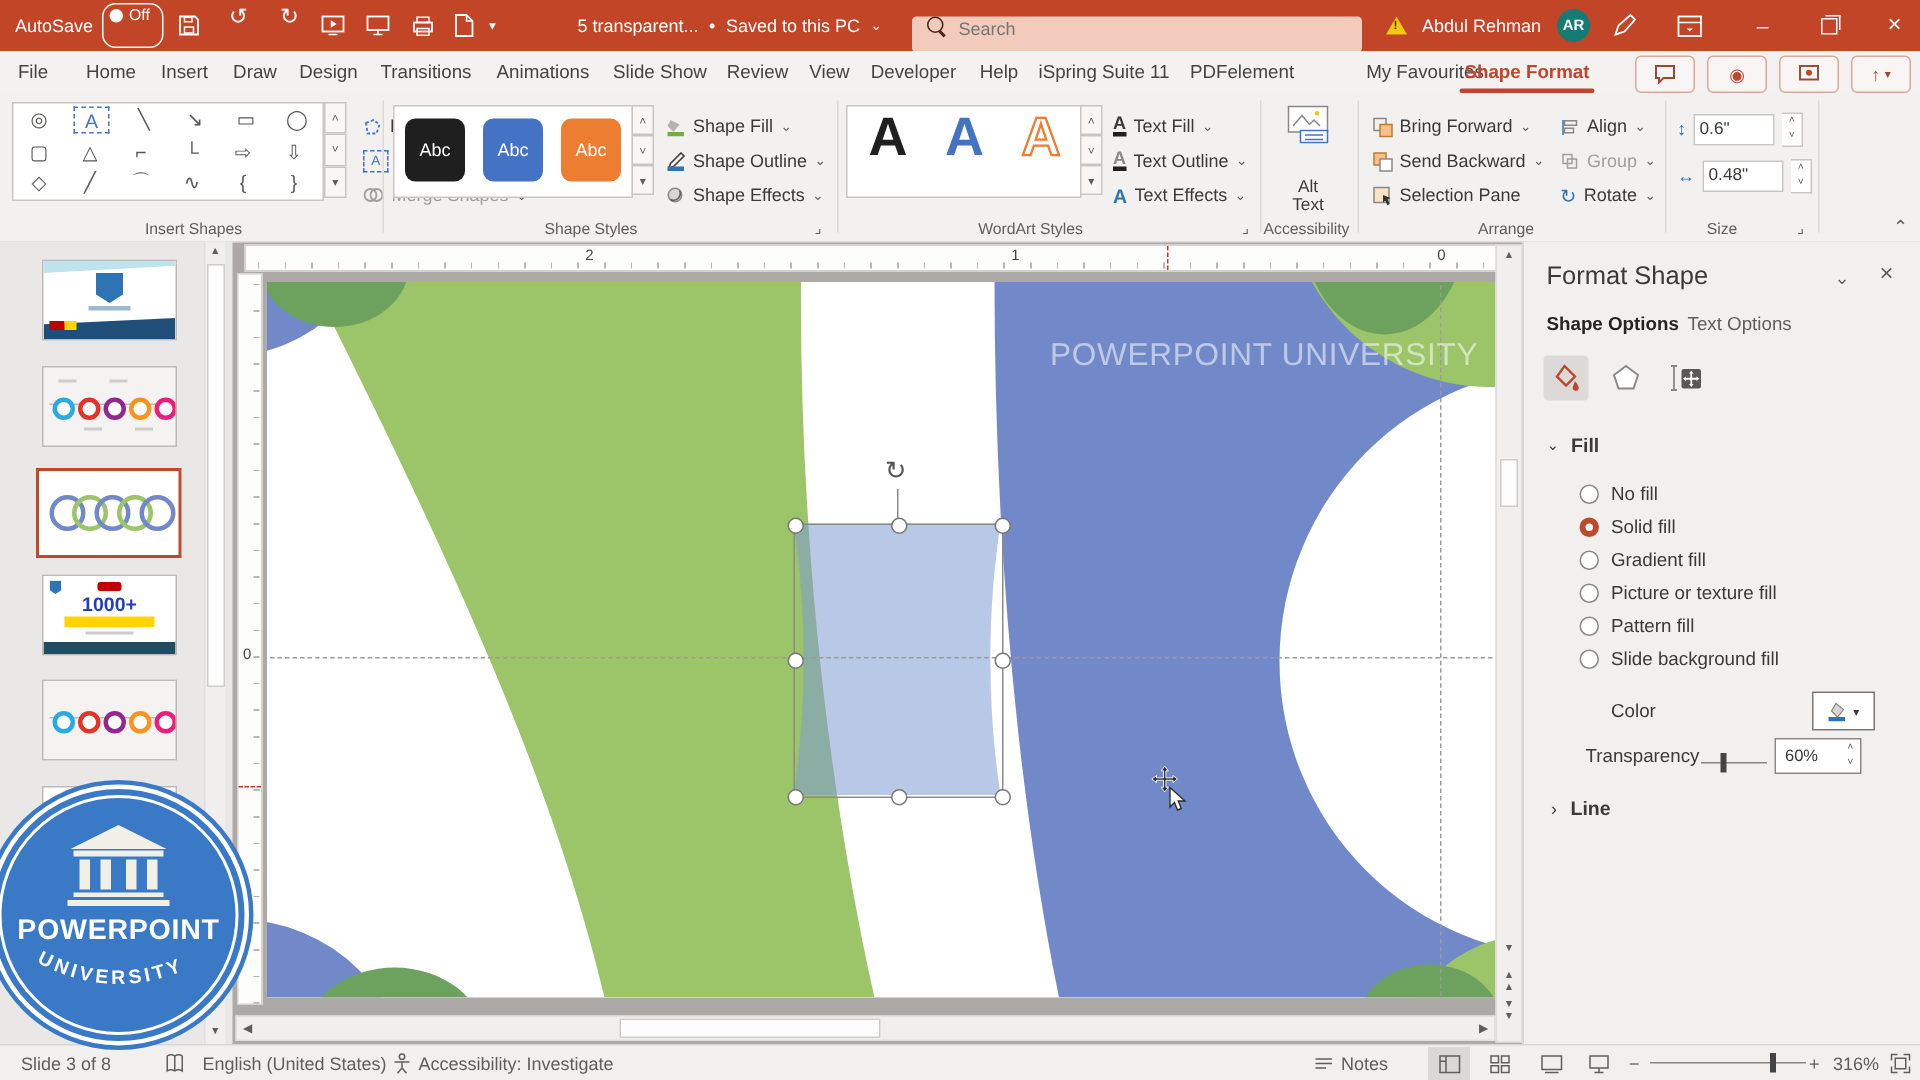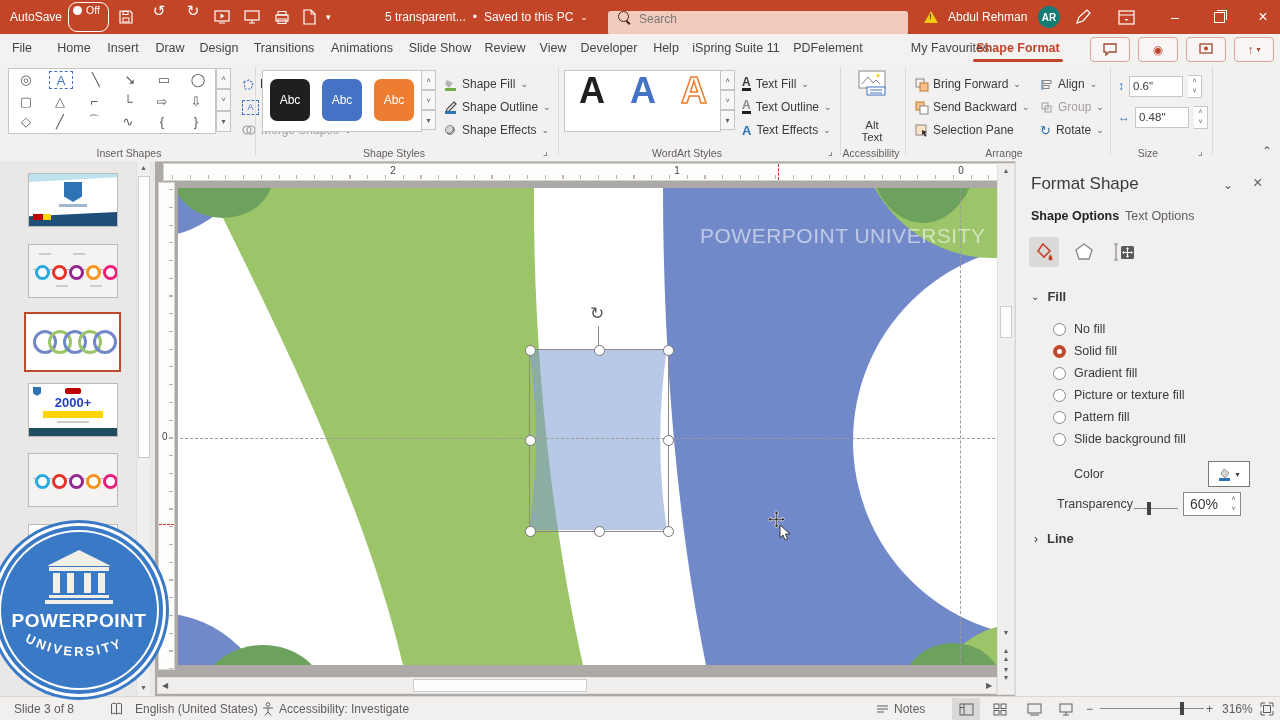--- a/index.html
+++ b/index.html
@@ -464,21 +464,21 @@
       <div class="ring" style="left:7px;top:16px;width:18px;height:18px;border:3px solid #7189C8"></div>
       <div class="ring" style="left:22px;top:16px;width:18px;height:18px;border:3px solid #9CC468"></div>
       <div class="ring" style="left:37px;top:16px;width:18px;height:18px;border:3px solid #7189C8"></div>
       <div class="ring" style="left:52px;top:16px;width:18px;height:18px;border:3px solid #9CC468"></div>
       <div class="ring" style="left:67px;top:16px;width:18px;height:18px;border:3px solid #7189C8"></div>
     </div>
     <span class="snum" style="top:225px">4</span>
     <span class="sstar" style="top:243px">☆</span>
     <div class="sthumb" style="top:222px">
       <div class="abs" style="left:36px;top:4px;width:16px;height:6px;background:#C00000;border-radius:2px"></div>
-      <div class="abs" style="left:0;top:11px;width:88px;text-align:center;font-size:13px;font-weight:bold;color:#1F3FBF">2000+</div>
+      <div class="abs" style="left:0;top:11px;width:88px;text-align:center;font-size:13px;font-weight:bold;color:#1F3FBF">1000+</div>
       <div class="abs" style="left:14px;top:27px;width:60px;height:7px;background:#FFD400"></div>
       <div class="abs" style="left:28px;top:37px;width:32px;height:2px;background:#CCC"></div>
       <div class="abs" style="left:0;top:44px;width:88px;height:8px;background:#1F4E63"></div>
       <div class="abs" style="left:4px;top:3px;width:8px;height:9px;background:#2E74B5;clip-path:polygon(0 0,100% 0,100% 70%,50% 100%,0 70%)"></div>
     </div>
     <span class="snum" style="top:295px">5</span>
     <div class="sthumb" style="top:292px;background:#F4F3F2">
       <div class="abs" style="left:4px;top:24px;width:80px;height:1px;background:#BBB"></div>
       <div class="tl-dot" style="left:6px;border:3px solid #29ABE2"></div>
       <div class="tl-dot" style="left:23px;border:3px solid #E6332A"></div>
@@ -625,21 +625,21 @@
       <span style="display:inline-block;width:13px;height:13px;position:relative"><svg width="13" height="13" viewBox="0 0 13 13">
             <path d="M6 1l5 4-4 5-4-4z" fill="#D8D6D4" stroke="#8A8886" stroke-width="0.8"></path>
             <rect x="1" y="10" width="11" height="3" fill="#2E74B5"></rect>
           </svg></span>
       <span style="font-size:8px;color:#3B3A39">▾</span>
     </div>
     <span class="fopt" style="left:41px;top:336px">Transparency</span>
     <div class="ztrack" style="left:118px;top:347px;width:44px"></div>
     <div class="zthumb" style="left:131px;top:341px"></div>
     <div class="abs" style="left:167px;top:331px;width:56px;height:22px;background:#fff;border:1px solid #8A8886;display:flex;align-items:center">
-      <span style="flex:1;padding-left:6px;font-size:14px">60%</span>
+      <span style="flex:1;padding-left:6px;font-size:11px">60%</span>
       <span class="spincol" style="border:none;height:20px">
           <span>˄</span>
           <span>˅</span>
         </span>
     </div>
     <div class="abs" style="left:18px;top:370px;display:flex;gap:9px;align-items:center">
       <span style="font-size:12px;color:#3B3A39">›</span>
       <span style="font-weight:bold;font-size:13px">Line</span>
     </div>
   </div>

